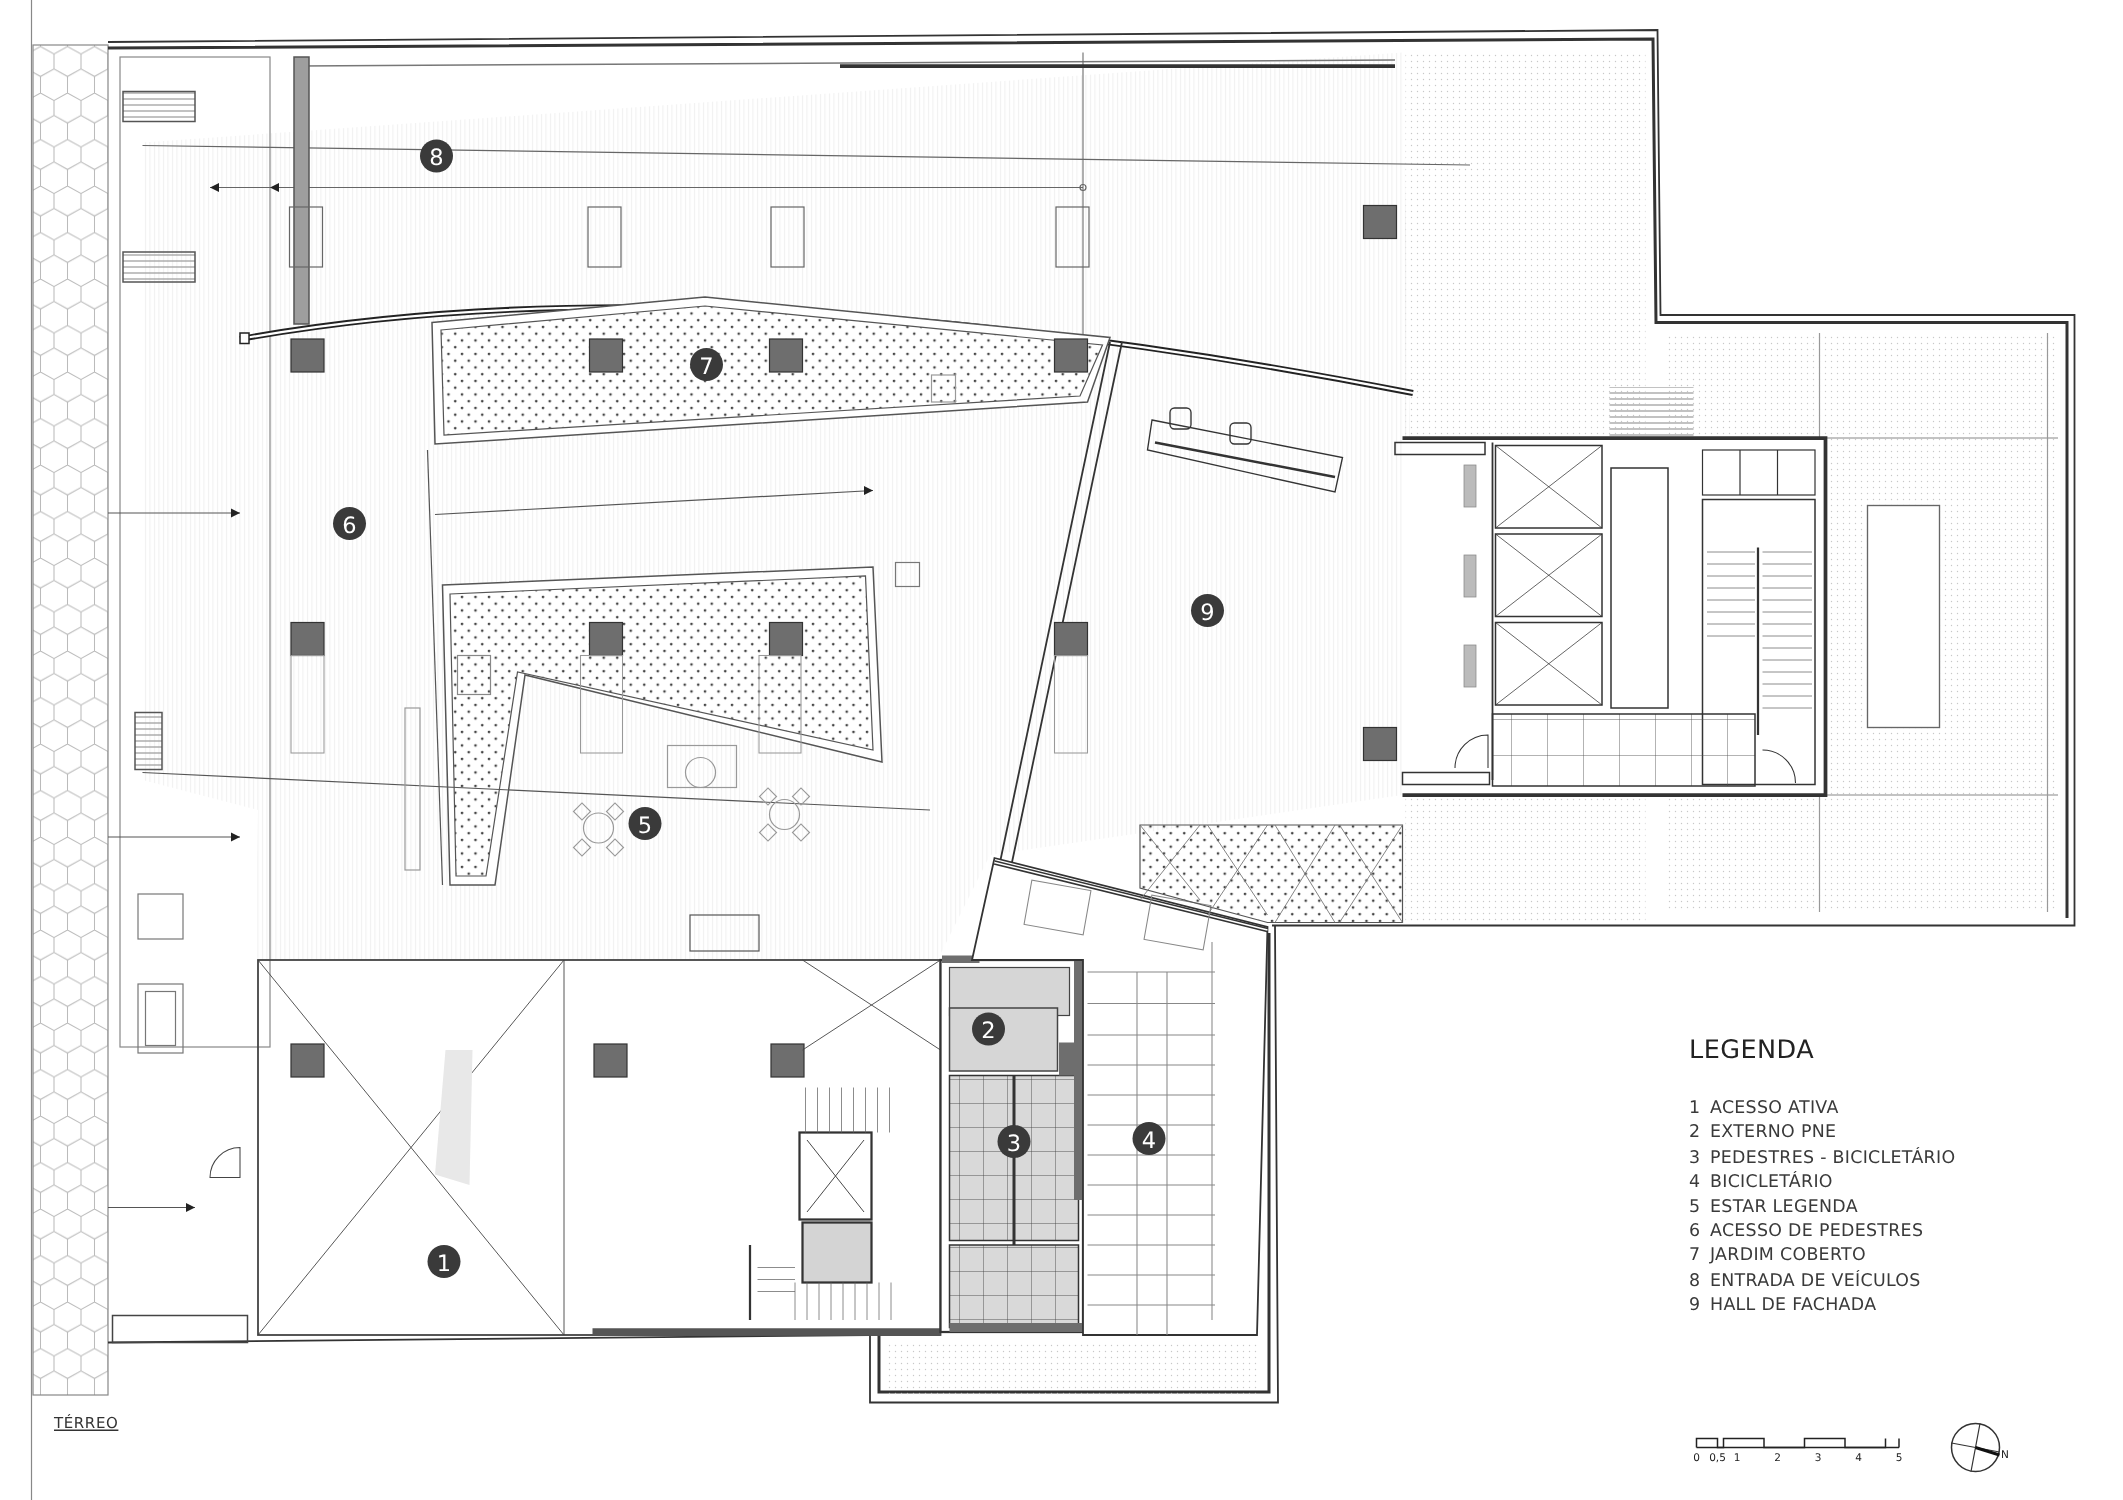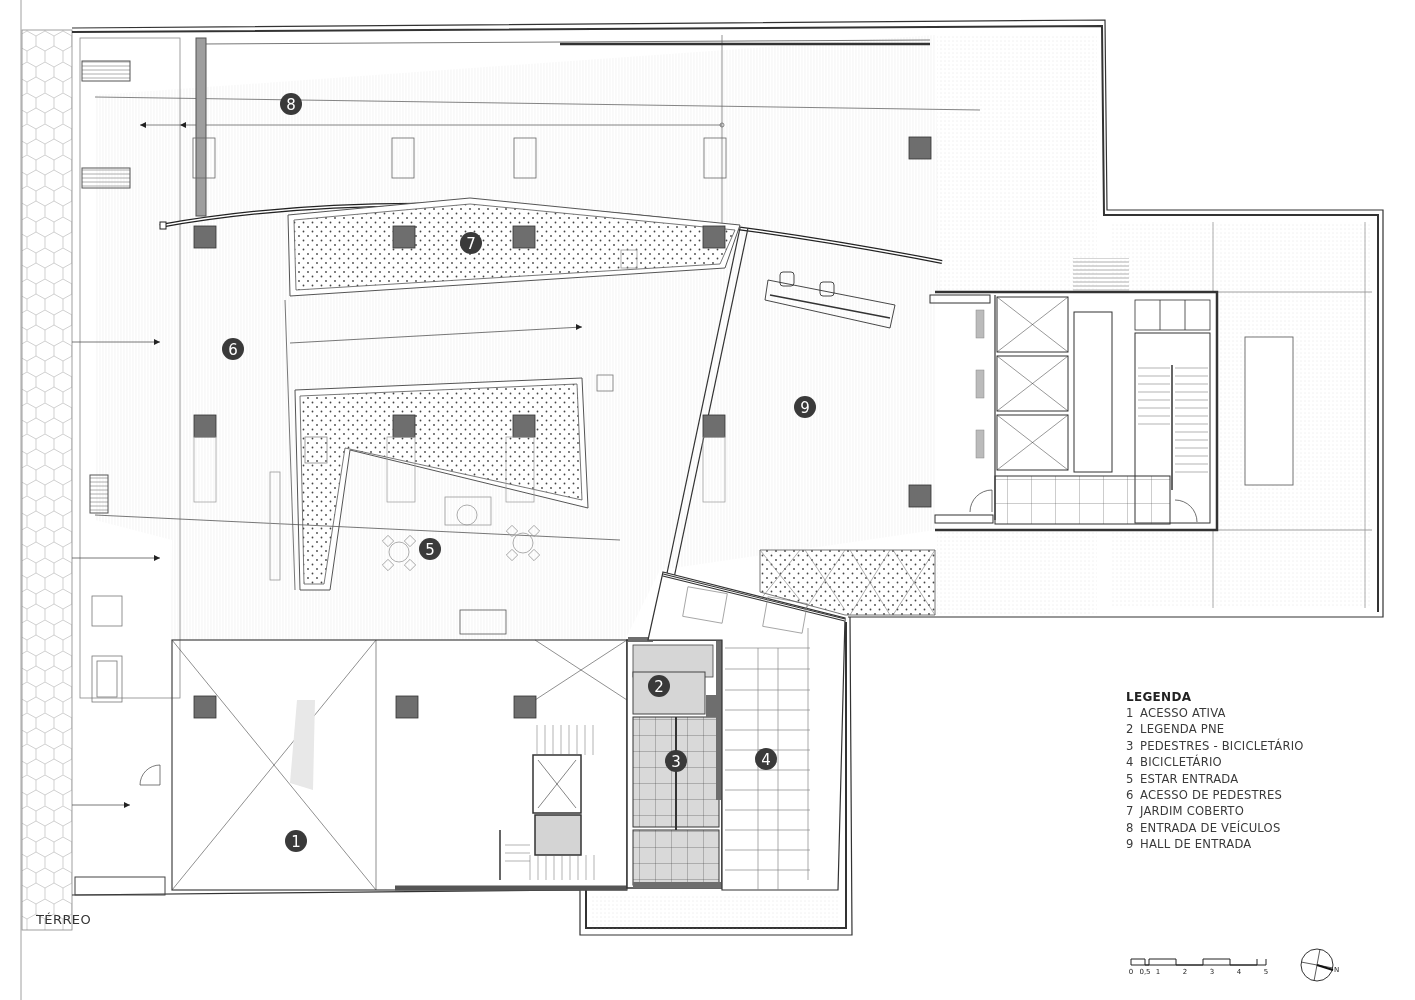--- a/index.html
+++ b/index.html
@@ -1,23 +1,23 @@
 <!DOCTYPE html>
 <html><head>
 <meta charset="utf-8">
 <style>
   html, body { margin:0; padding:0; background:#ffffff; }
   body { width:1415px; height:1000px; position:relative; overflow:hidden; font-family:"DejaVu Sans", sans-serif; }
   #plan { position:absolute; left:0; top:0; width:1415px; height:1000px; }
   .badge-text { font-family:"DejaVu Sans", sans-serif; font-size:15px; fill:#ffffff; text-anchor:middle; dominant-baseline:central; }
   .legend { position:absolute; left:1126px; top:690px; color:#333; }
-  .legend-title { font-family:"DejaVu Sans", sans-serif; font-weight:bold; font-size:12px; letter-spacing:0.3px; margin-bottom:1px; color:#222; }
+  .legend-title { font-family:"DejaVu Sans", sans-serif; font-weight:normal; font-size:17px; letter-spacing:0.3px; margin-bottom:20px; color:#222; }
   .legend-row { display:flex; font-size:11.6px; line-height:16.4px; color:#3a3a3a; letter-spacing:0.2px; }
   .legend-num { width:14px; }
-  .sheet-title { position:absolute; left:36px; top:912px; font-size:13px; color:#333; letter-spacing:0.4px; }
+  .sheet-title { position:absolute; left:36px; top:944px; font-size:10px; color:#333; letter-spacing:0.4px;text-decoration:underline; }
   .scale-lbl { font-family:"DejaVu Sans", sans-serif; font-size:7px; fill:#222; text-anchor:middle; }
   .north-lbl { font-family:"DejaVu Sans", sans-serif; font-size:7px; fill:#222; }
 </style>
 </head>
 <body>
 
 <svg id="plan" viewBox="0 0 1415 1000" xmlns="http://www.w3.org/2000/svg">
   <defs>
     <pattern id="hex" width="18" height="31" patternUnits="userSpaceOnUse">
       <path d="M9 0 L18 5 L18 15 L9 20 L0 15 L0 5 Z M9 20 L9 31" fill="none" stroke="#bbb" stroke-width="0.7"></path>
@@ -382,45 +382,45 @@
 </svg>
 
 <div class="legend">
   <div class="legend-title">LEGENDA</div>
   <div class="legend-row">
       <span class="legend-num">1</span>
       <span>ACESSO ATIVA</span>
     </div>
   <div class="legend-row">
       <span class="legend-num">2</span>
-      <span>LEGENDA PNE</span>
+      <span>EXTERNO PNE</span>
     </div>
   <div class="legend-row">
       <span class="legend-num">3</span>
       <span>PEDESTRES - BICICLETÁRIO</span>
     </div>
   <div class="legend-row">
       <span class="legend-num">4</span>
       <span>BICICLETÁRIO</span>
     </div>
   <div class="legend-row">
       <span class="legend-num">5</span>
-      <span>ESTAR ENTRADA</span>
+      <span>ESTAR LEGENDA</span>
     </div>
   <div class="legend-row">
       <span class="legend-num">6</span>
       <span>ACESSO DE PEDESTRES</span>
     </div>
   <div class="legend-row">
       <span class="legend-num">7</span>
       <span>JARDIM COBERTO</span>
     </div>
   <div class="legend-row">
       <span class="legend-num">8</span>
       <span>ENTRADA DE VEÍCULOS</span>
     </div>
   <div class="legend-row">
       <span class="legend-num">9</span>
-      <span>HALL DE ENTRADA</span>
+      <span>HALL DE FACHADA</span>
     </div>
 </div>
 
 <div class="sheet-title">TÉRREO</div>
 
 </body></html>

